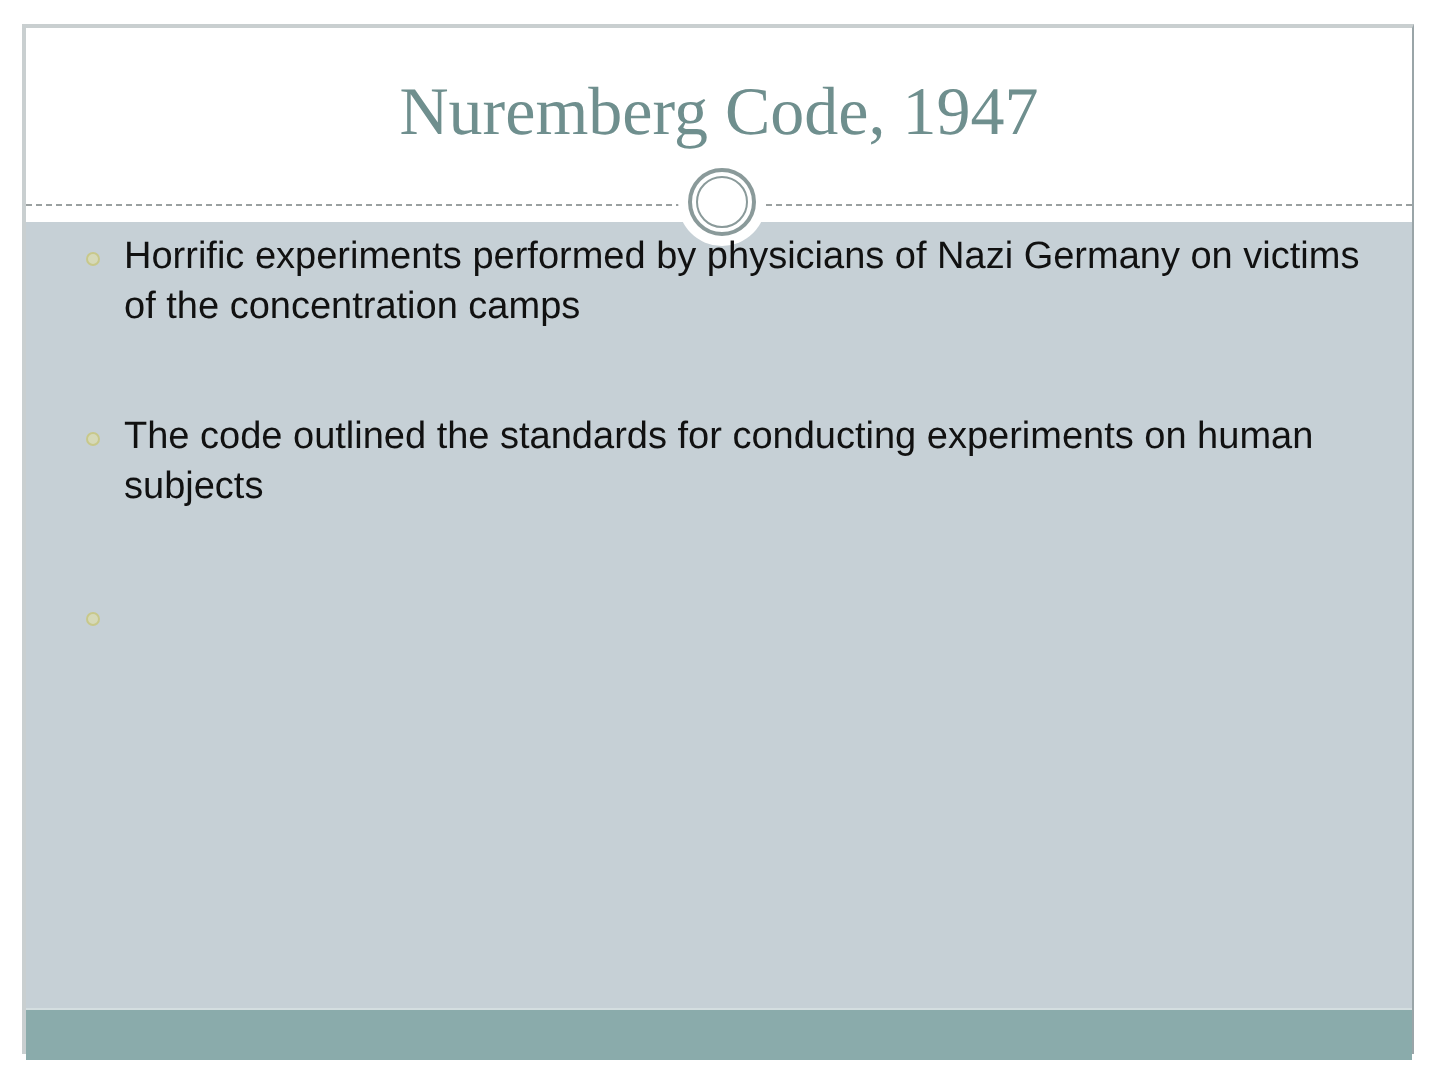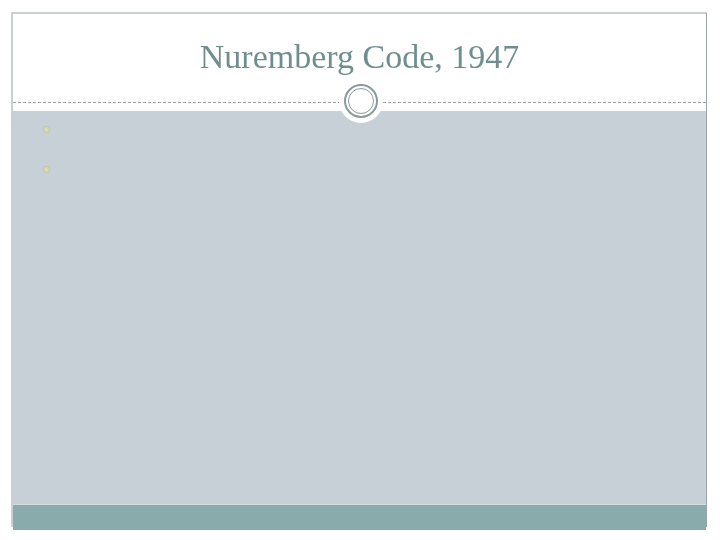--- a/index.html
+++ b/index.html
@@ -30,17 +30,22 @@
   <div class="ornament">
     <div class="ring-outer"></div>
     <div class="ring-inner"></div>
   </div>
   <div class="footer-band"></div>
 </div>
 
 <ul class="bullets">
   <li class="bullet">
     <span class="dot"></span>
+    <span>Horrific experiments performed by physicians of Nazi Germany on victims of the concentration camps</span>
+  </li>
+  <li class="bullet">
+    <span class="dot"></span>
+    <span>The code outlined the standards for conducting experiments on human subjects</span>
   </li>
   <li class="bullet">
     <span class="dot"></span>
   </li>
 </ul>
 
 </body></html>

